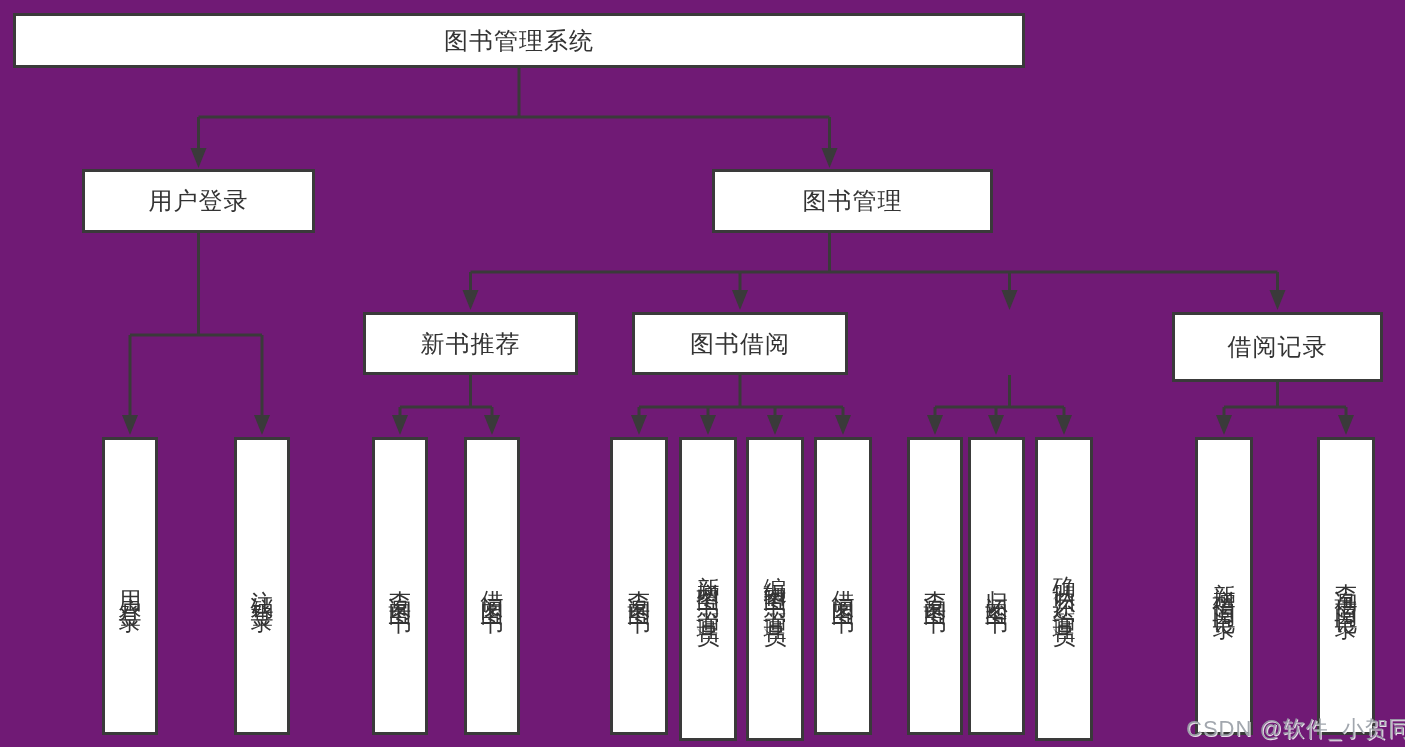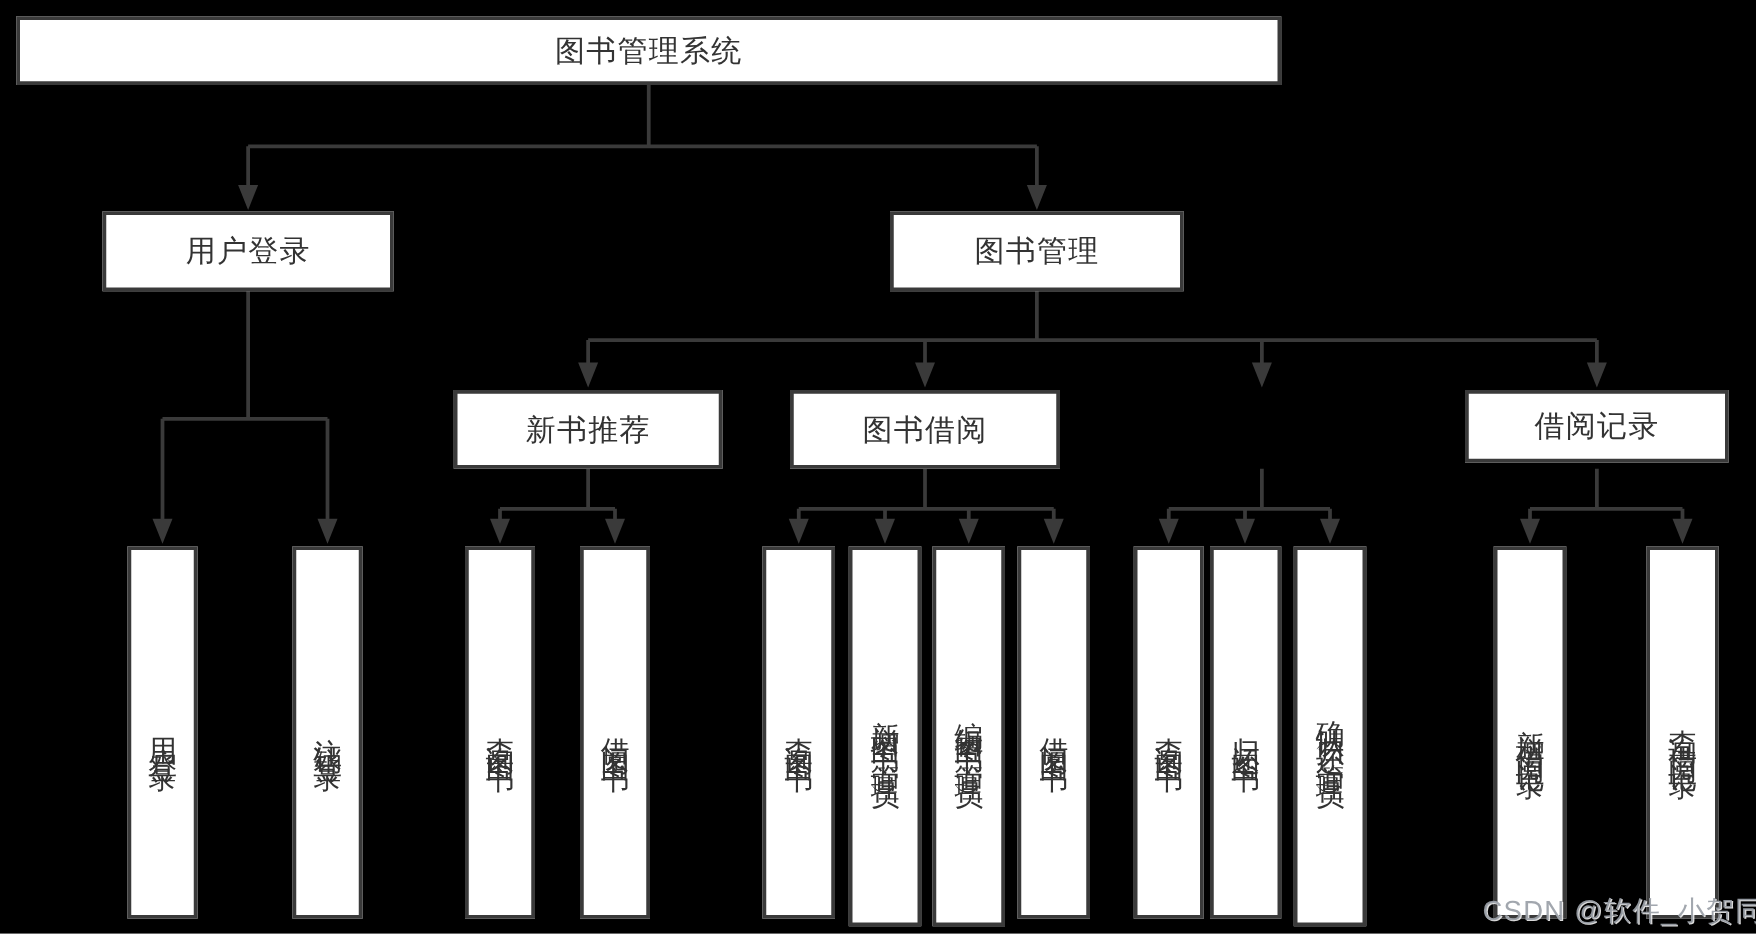--- a/index.html
+++ b/index.html
@@ -1,19 +1,19 @@
 <!DOCTYPE html>
 <html><head>
 <meta charset="utf-8">
 <style>
   html,body{margin:0;padding:0;background:#ffffff;}
   .stage{
     position:relative;
     width:1405px;height:747px;
-    background:#000000;
+    background:#701a75;
     font-family:"Liberation Sans","DejaVu Sans",sans-serif;
     overflow:hidden;
   }
   .wires{position:absolute;left:0;top:0;z-index:1;}
   .box{
     position:absolute;
     box-sizing:border-box;
     border:3px solid #3a3a3a;
     background:#ffffff;
     display:flex;align-items:center;justify-content:center;
@@ -92,31 +92,31 @@
     </g>
   </svg>
 
   <div class="box" style="left:13px;top:13px;width:1012px;height:55px">
     <span class="hlabel">图书管理系统</span>
   </div>
 
   <div class="box" style="left:82px;top:169px;width:233px;height:64px">
     <span class="hlabel">用户登录</span>
   </div>
-  <div class="box" style="left:712px;top:169px;width:235px;height:64px">
+  <div class="box" style="left:712px;top:169px;width:281px;height:64px">
     <span class="hlabel">图书管理</span>
   </div>
 
   <div class="box" style="left:363px;top:312px;width:215px;height:63px">
     <span class="hlabel">新书推荐</span>
   </div>
   <div class="box" style="left:632px;top:312px;width:216px;height:63px">
     <span class="hlabel">图书借阅</span>
   </div>
-  <div class="box" style="left:1172px;top:312px;width:211px;height:58px">
+  <div class="box" style="left:1172px;top:312px;width:211px;height:70px">
     <span class="hlabel">借阅记录</span>
   </div>
 
   <div class="box vbox" style="left:102px;width:56px">
     <span class="vlabel">用户登录</span>
   </div>
   <div class="box vbox" style="left:234px;width:56px">
     <span class="vlabel">注销登录</span>
   </div>
 

